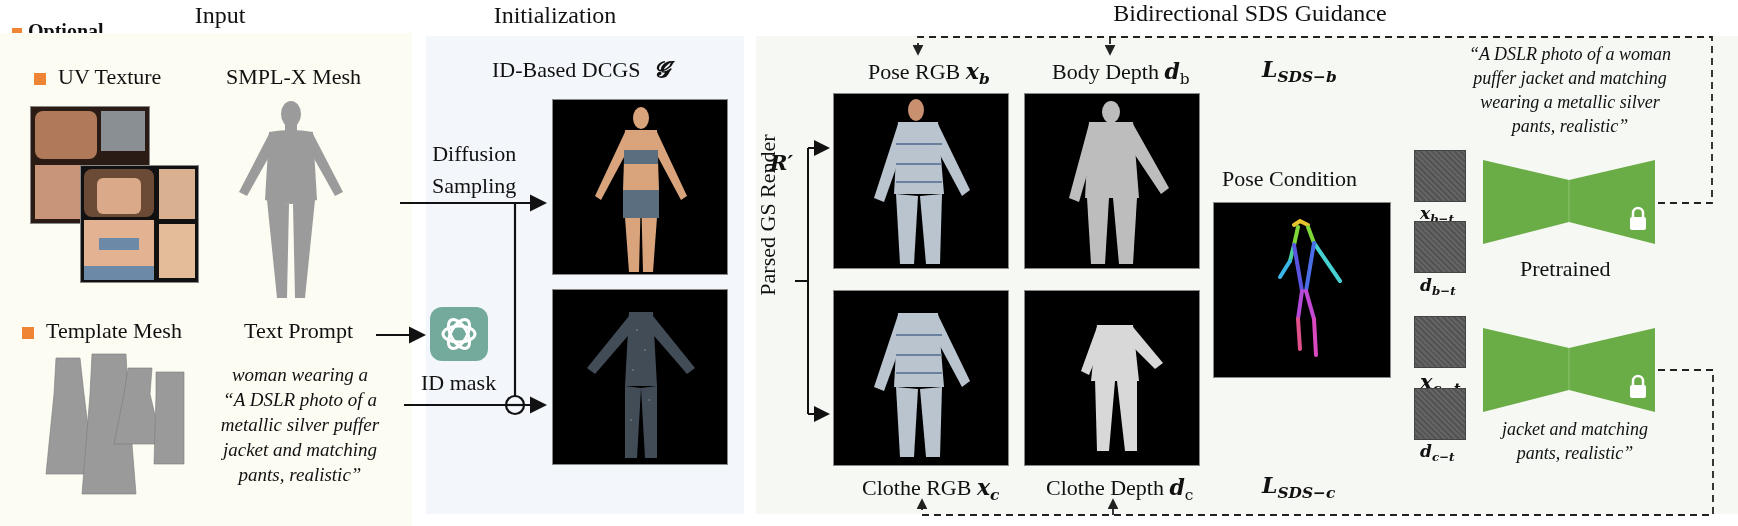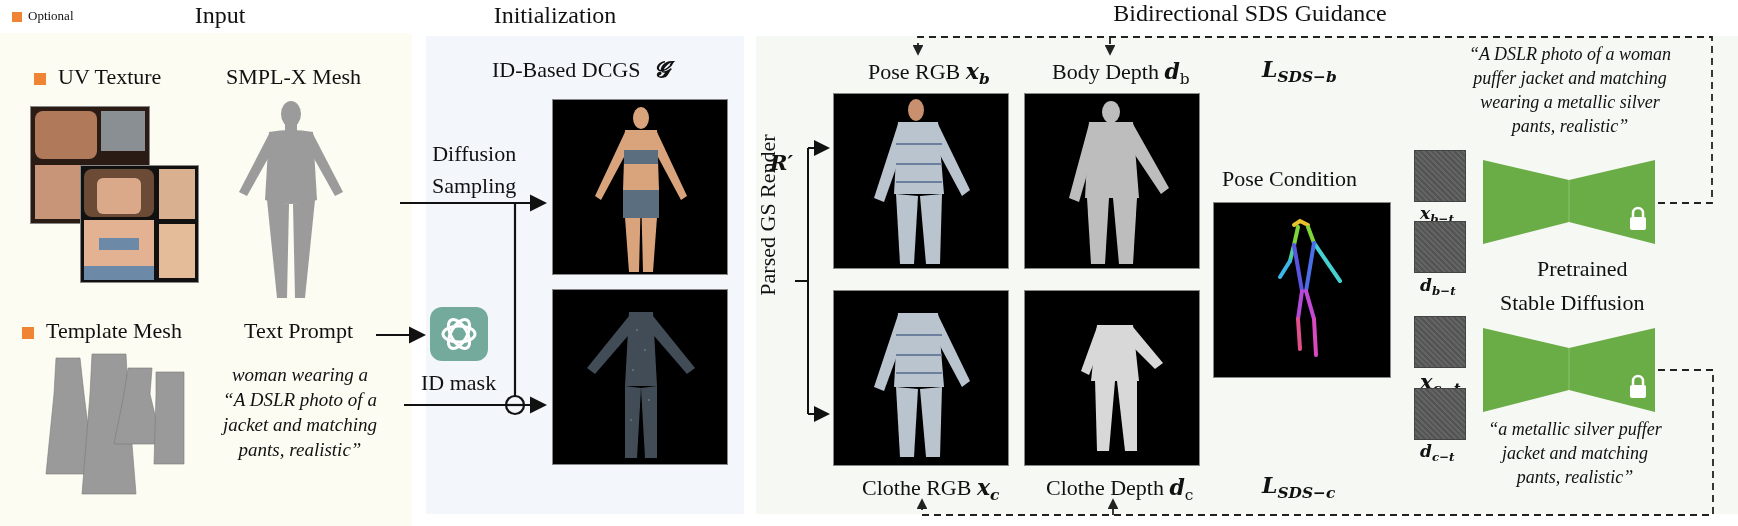--- a/index.html
+++ b/index.html
@@ -14,21 +14,21 @@
   .img { position:absolute; background:#000; border:1px solid #888; box-sizing:border-box; overflow:hidden; }
   .noise { position:absolute; background:#5a5a5a; border:1px solid #444; box-sizing:border-box; overflow:hidden;
            background-image:repeating-linear-gradient(45deg, rgba(255,255,255,.06) 0 2px, rgba(0,0,0,.08) 2px 4px); }
   .math { font-family:"DejaVu Serif", serif; font-weight:bold; font-style:italic; }
   .sub { font-size:0.7em; vertical-align:-0.35em; }
   svg { position:absolute; overflow:visible; }
 </style>
 </head>
 <body>
 
-<div class="abs" style="left:12px;top:8px;font-size:13px;">
+<div class="abs" style="left:12px;top:20px;font-size:20px;font-weight:bold;">
   <span class="sq" style="width:10px;height:10px;margin-right:6px;"></span><span>Optional</span>
 </div>
 
 <div class="title" style="left:150px;top:2px;width:140px;">Input</div>
 <div class="panel" style="left:0;top:33px;width:412px;height:493px;background:#fdfcf3;"></div>
 
 <div class="lbl" style="left:34px;top:64px;">
   <span class="sq"></span><span>UV Texture</span>
 </div>
 <div class="lbl" style="left:226px;top:64px;">SMPL-X Mesh</div>
@@ -70,20 +70,21 @@
     <path d="M12 4 L36 4 L40 40 L50 120 L2 120 L10 40 Z"></path>
     <path d="M48 0 L82 0 L84 40 L92 140 L38 140 L46 40 Z"></path>
     <path d="M84 14 L108 14 L106 40 L118 90 L70 90 L80 40 Z"></path>
     <path d="M112 18 L140 18 L140 110 L110 110 L112 40 Z"></path>
   </g>
 </svg>
 
 <div class="quote" style="left:210px;top:362px;width:180px;">
   <div>woman wearing a</div>
   <div>“A DSLR photo of a</div>
+  <div>metallic silver puffer</div>
   <div>jacket and matching</div>
   <div>pants, realistic”</div>
 </div>
 
 <div class="title" style="left:450px;top:2px;width:210px;">Initialization</div>
 <div class="panel" style="left:426px;top:36px;width:318px;height:478px;background:#f3f7fb;"></div>
 
 <div class="lbl" style="left:492px;top:56px;">
   <span>ID-Based DCGS</span>
   <span class="math" style="margin-left:8px;">𝓖′</span>
@@ -296,39 +297,37 @@
 <svg style="left:1483px;top:160px;" width="175" height="84" viewBox="0 0 175 84">
   <path d="M0 0 L86 20 L172 0 L172 84 L86 62 L0 84 Z" fill="#6aac46"></path>
   <line x1="86" y1="20" x2="86" y2="62" stroke="#8cc46e" stroke-width="1"></line>
   <g fill="#ffffff">
     <rect x="147" y="57" width="16" height="13" rx="2"></rect>
     <path d="M150 57 V53 a5 5 0 0 1 10 0 V57" stroke="#fff" stroke-width="2.5" fill="none"></path>
   </g>
 </svg>
 <div class="lbl" style="left:1520px;top:252px;text-align:center;line-height:34px;">
   <div>Pretrained</div>
-  <div style="margin-left:-20px;">Stable Diffusion</div>
 </div>
 <svg style="left:1483px;top:328px;" width="175" height="84" viewBox="0 0 175 84">
   <path d="M0 0 L86 20 L172 0 L172 84 L86 62 L0 84 Z" fill="#6aac46"></path>
   <line x1="86" y1="20" x2="86" y2="62" stroke="#8cc46e" stroke-width="1"></line>
   <g fill="#ffffff">
     <rect x="147" y="57" width="16" height="13" rx="2"></rect>
     <path d="M150 57 V53 a5 5 0 0 1 10 0 V57" stroke="#fff" stroke-width="2.5" fill="none"></path>
   </g>
 </svg>
 
 <div class="quote" style="left:1450px;top:42px;width:240px;font-size:18px;line-height:24px;">
   <div>“A DSLR photo of a woman</div>
   <div>puffer jacket and matching</div>
   <div>wearing a metallic silver</div>
   <div>pants, realistic”</div>
 </div>
 <div class="quote" style="left:1470px;top:417px;width:210px;font-size:18px;line-height:24px;">
-  <div>“a metallic silver puffer</div>
   <div>jacket and matching</div>
   <div>pants, realistic”</div>
 </div>
 
 <svg style="left:0;top:0;" width="1738" height="526">
   <defs>
     <marker id="ahs" markerWidth="6" markerHeight="6" refX="5" refY="3" orient="auto">
       <path d="M0 0 L6 3 L0 6 Z" fill="#222"></path>
     </marker>
   </defs>

